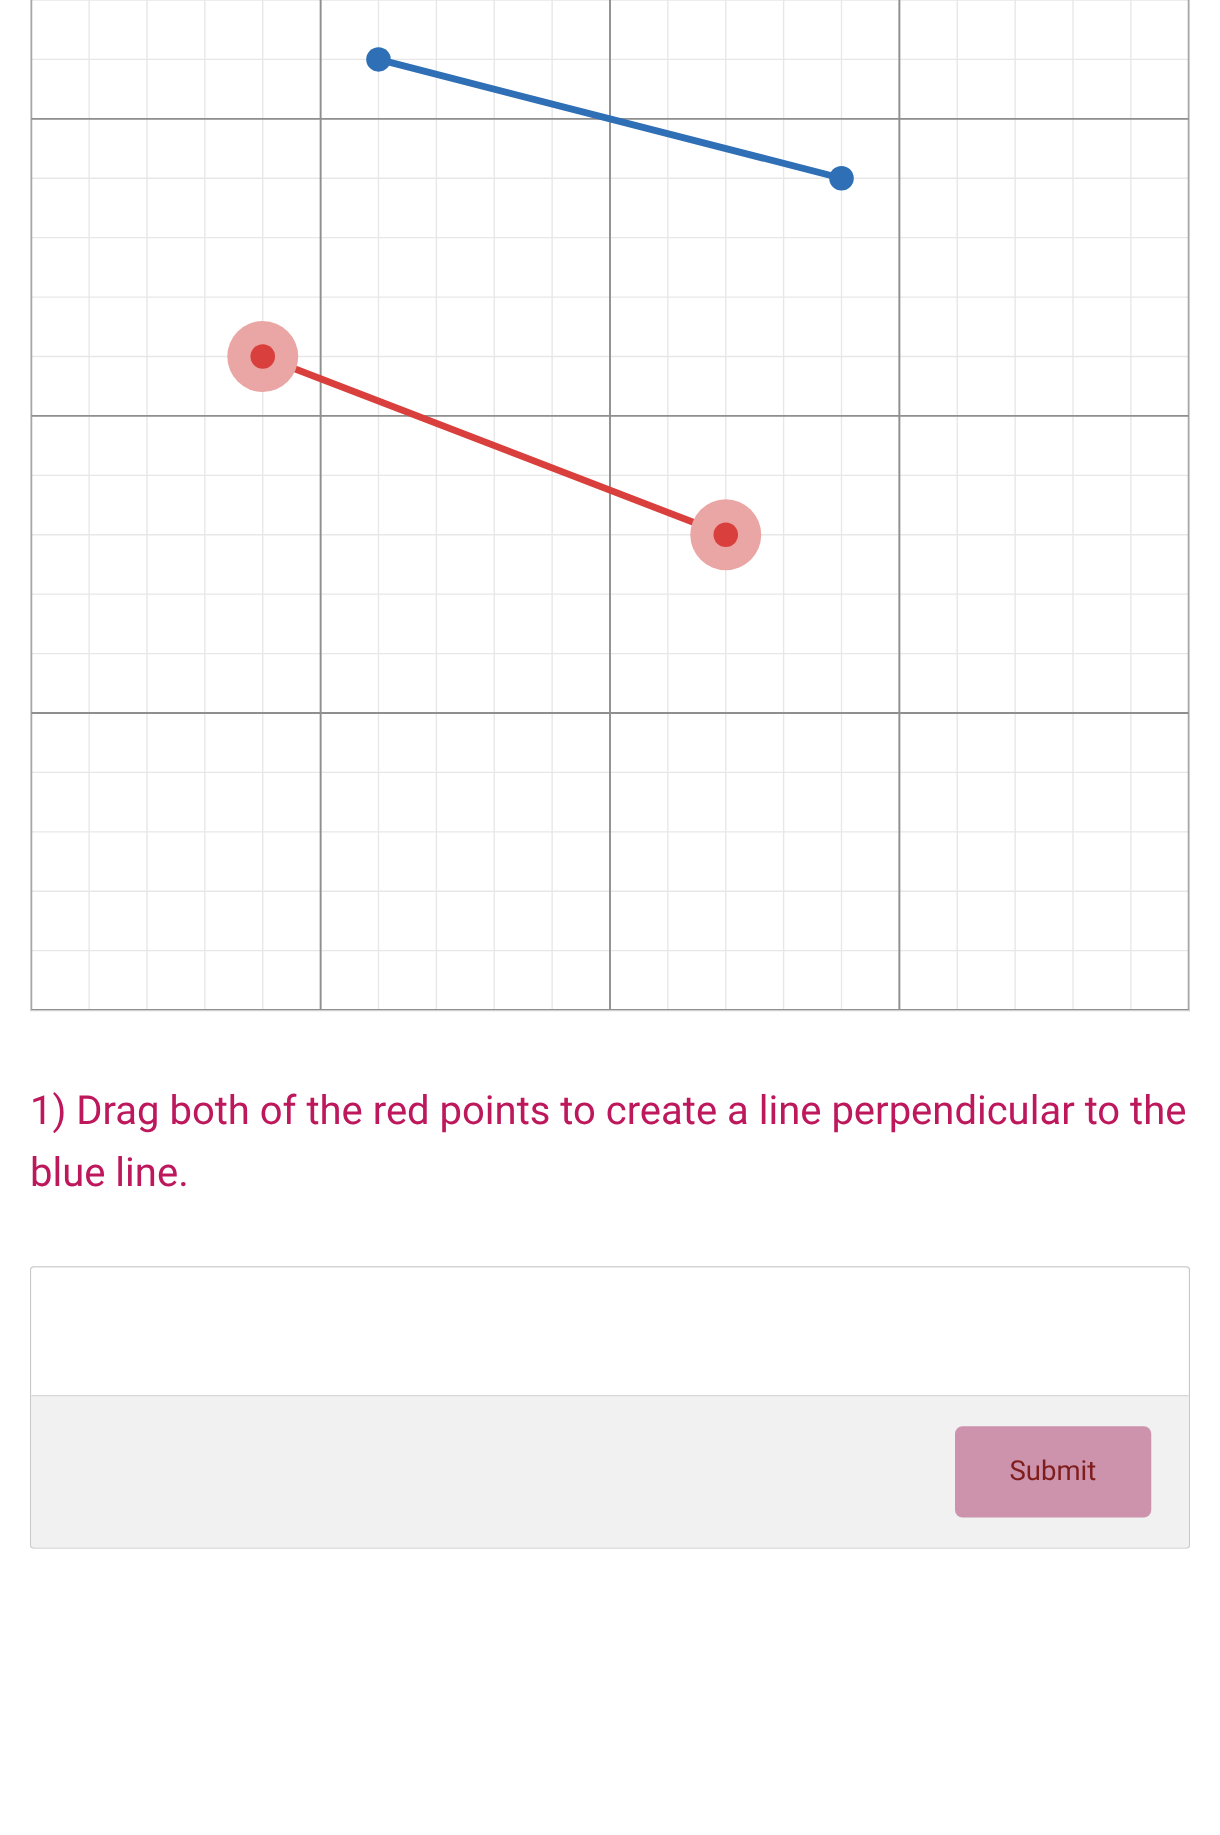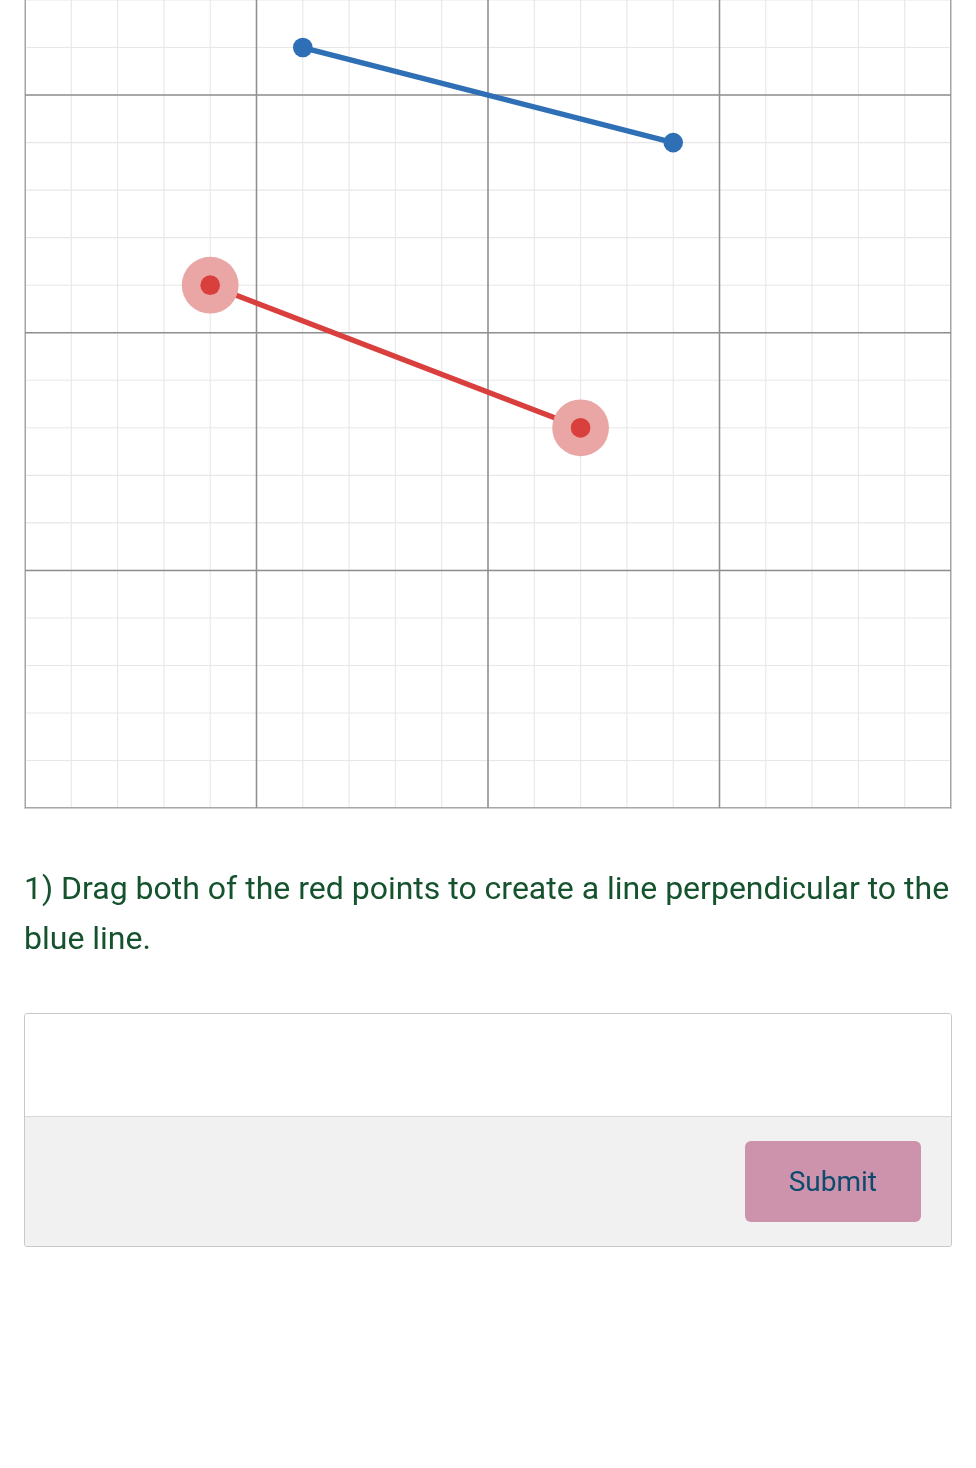--- a/index.html
+++ b/index.html
@@ -21,21 +21,21 @@
     display: block;
     width: 100%;
     height: auto;
   }
   .instructions {
     padding: 55px 24px 0 24px;
   }
   .instruction-text {
     font-size: 32px;
     line-height: 1.55;
-    color: #14532d;
+    color: #be185d;
     margin: 0 0 50px 0;
     font-weight: 400;
   }
   .answer-box {
     margin: 0 24px 0 24px;
     border: 1px solid #c8c8c8;
     border-radius: 3px;
     overflow: hidden;
   }
   .answer-input {
@@ -50,23 +50,23 @@
   }
   .answer-footer {
     background: #f1f1f1;
     border-top: 1px solid #d8d8d8;
     padding: 24px 30px;
     display: flex;
     justify-content: flex-end;
   }
   .submit-btn {
     background: #cd93ad;
-    color: #0c4a6e;
+    color: #7f1d1d;
     border: none;
-    font-size: 28px;
+    font-size: 22px;
     padding: 24px 44px;
     border-radius: 6px;
     cursor: pointer;
     font-family: inherit;
     font-weight: 400;
   }
 </style>
 </head>
 <body>
 

